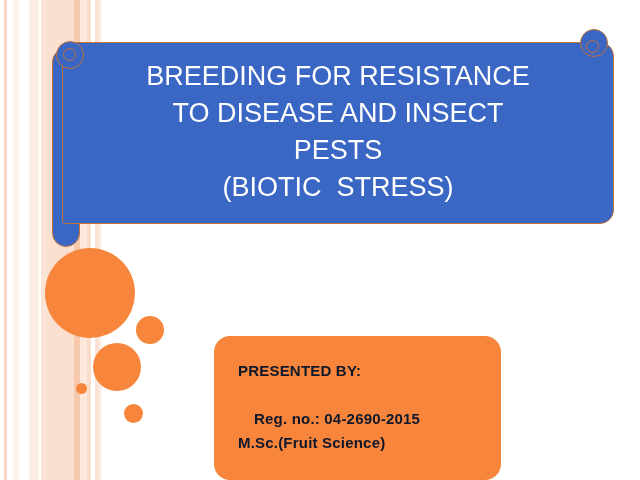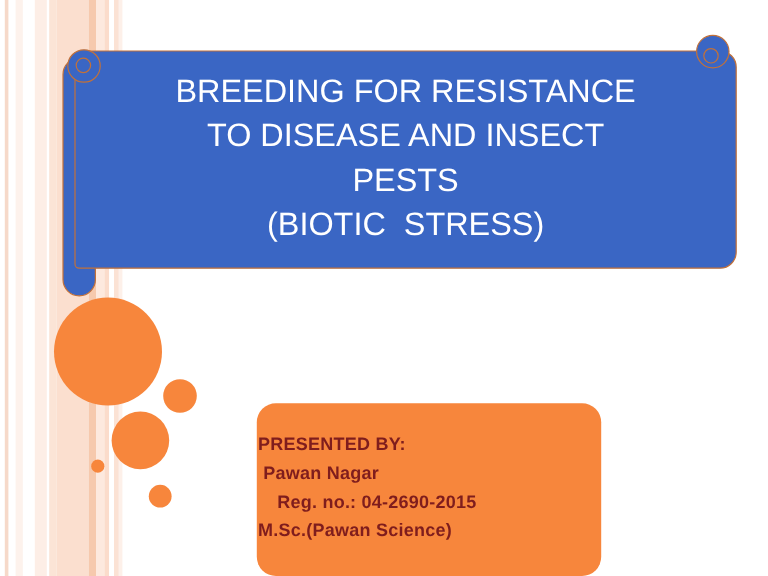--- a/index.html
+++ b/index.html
@@ -110,22 +110,22 @@
     left: 214px;
     top: 336px;
     width: 287px;
     height: 144px;
     background: #f7863c;
     border-radius: 16px;
     box-sizing: border-box;
   }
   .info-line {
     position: absolute;
-    left: 1px;
-    color: #7f1d1d;
+    left: 24px;
+    color: #0f172a;
     font-size: 15px;
     font-weight: bold;
     letter-spacing: 0.2px;
     white-space: pre;
   }
 </style>
 </head>
 <body>
 
 <div id="slide">
@@ -159,18 +159,17 @@
     <div class="curl curl-right"></div>
     <div class="curl-inner curl-inner-right"></div>
     <div class="title-text">BREEDING FOR RESISTANCE
 TO DISEASE AND INSECT
 PESTS
 (BIOTIC  STRESS)</div>
   </div>
 
   <div class="info-box">
     <div class="info-line" style="top:26px;">PRESENTED BY:</div>
-    <div class="info-line" style="top:50px;"> Pawan Nagar</div>
     <div class="info-line" style="top:74px;margin-left:16px;">Reg. no.: 04-2690-2015</div>
-    <div class="info-line" style="top:98px;">M.Sc.(Pawan Science)</div>
+    <div class="info-line" style="top:98px;">M.Sc.(Fruit Science)</div>
   </div>
 
 </div>
 
 </body></html>

